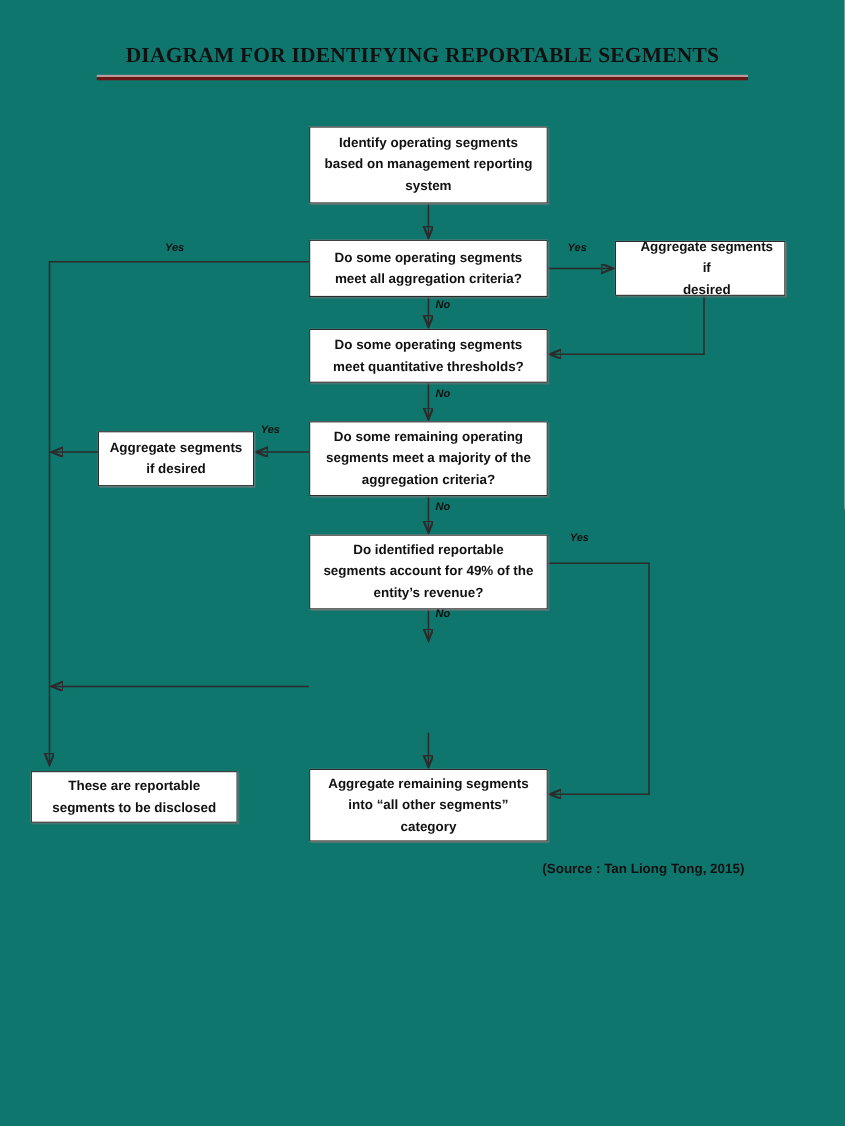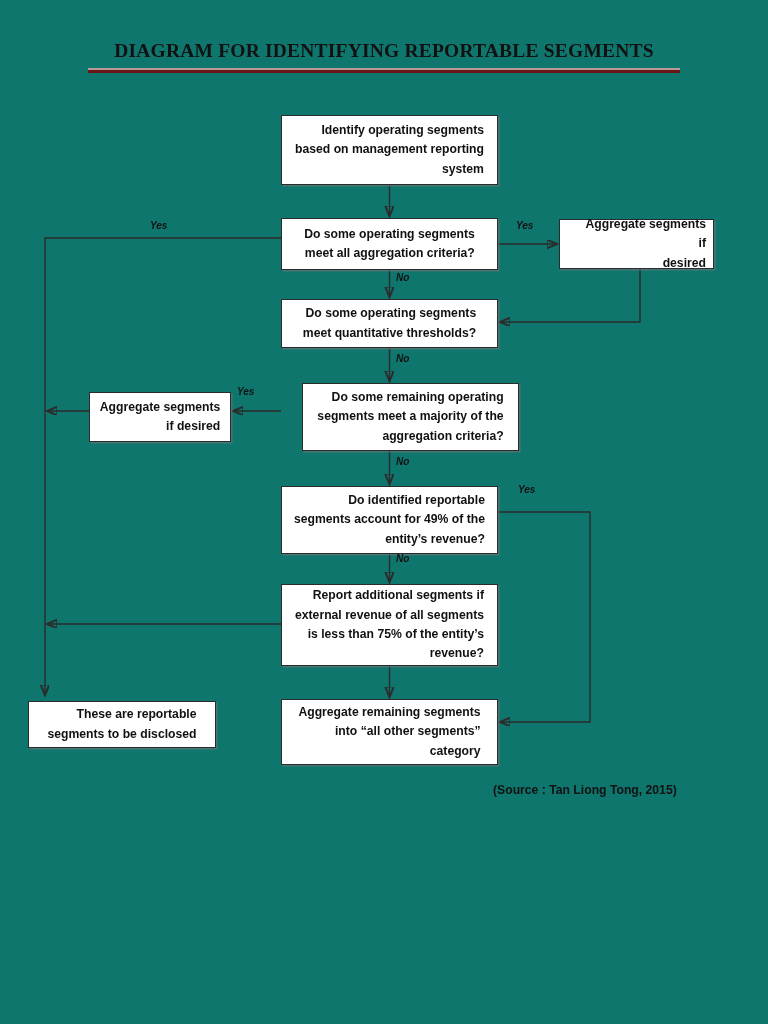--- a/index.html
+++ b/index.html
@@ -74,21 +74,21 @@
 
   
   .node {
     position: absolute;
     box-sizing: border-box;
     border: 1.4px solid #2b2b2b;
     background: #ffffff;
     display: flex;
     align-items: center;
     justify-content: center;
-    text-align: right;
+    text-align: center;
     padding: 4px 7px;
     box-shadow: 1.5px 1.5px 0 rgba(120,120,120,0.55);
   }
   .node .node-text {
     font-size: 12.2px;
     font-weight: bold;
     line-height: 1.58;
     color: #111111;
     white-space: pre-line;
   }
@@ -175,43 +175,37 @@
   <div class="node" style="left:559px; top:219px; width:155px; height:50px;padding-left:19px;">
     <span class="node-text">Aggregate segments if
 desired</span>
   </div>
 
   <div class="node" style="left:281px; top:299px; width:217px; height:49px;">
     <span class="node-text">Do some operating segments
 meet quantitative thresholds?</span>
   </div>
 
-  <div class="node" style="left:281px; top:383px; width:217px; height:68px;margin-left:21px;">
+  <div class="node" style="left:281px; top:383px; width:217px; height:68px;">
     <span class="node-text">Do some remaining operating
 segments meet a majority of the
 aggregation criteria?</span>
   </div>
 
   <div class="node" style="left:89px; top:392px; width:142px; height:50px;">
     <span class="node-text">Aggregate segments
 if desired</span>
   </div>
 
   <div class="node" style="left:281px; top:486px; width:217px; height:68px;">
     <span class="node-text">Do identified reportable
 segments account for 49% of the
 entity’s revenue?</span>
   </div>
 
-  <div class="node" style="left:281px; top:584px; width:217px; height:82px;">
-    <span class="node-text">Report additional segments if
-external revenue of all segments
-is less than 75% of the entity’s
-revenue?</span>
-  </div>
 
   <div class="node" style="left:281px; top:699px; width:217px; height:66px;">
     <span class="node-text">Aggregate remaining segments
 into “all other segments”
 category</span>
   </div>
 
   <div class="node" style="left:28px; top:701px; width:188px; height:47px;">
     <span class="node-text">These are reportable
 segments to be disclosed</span>

